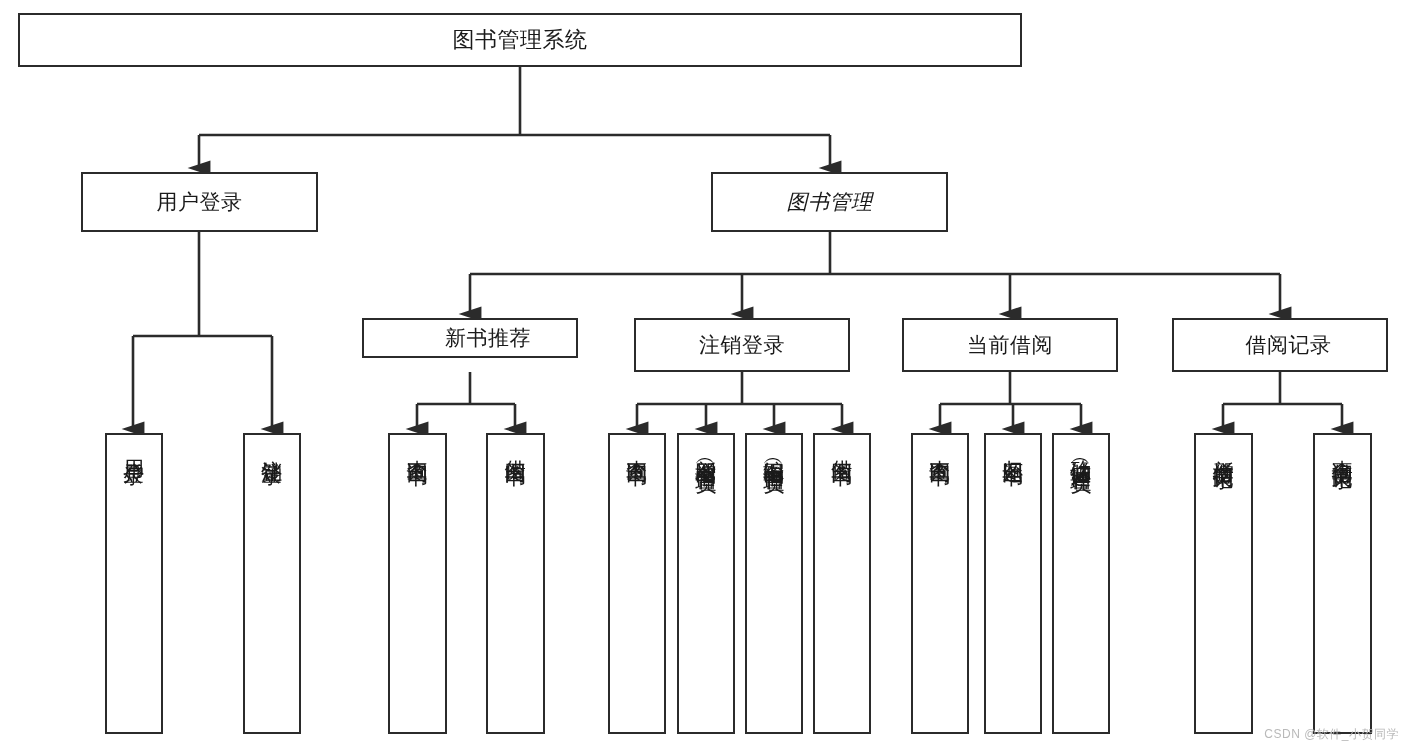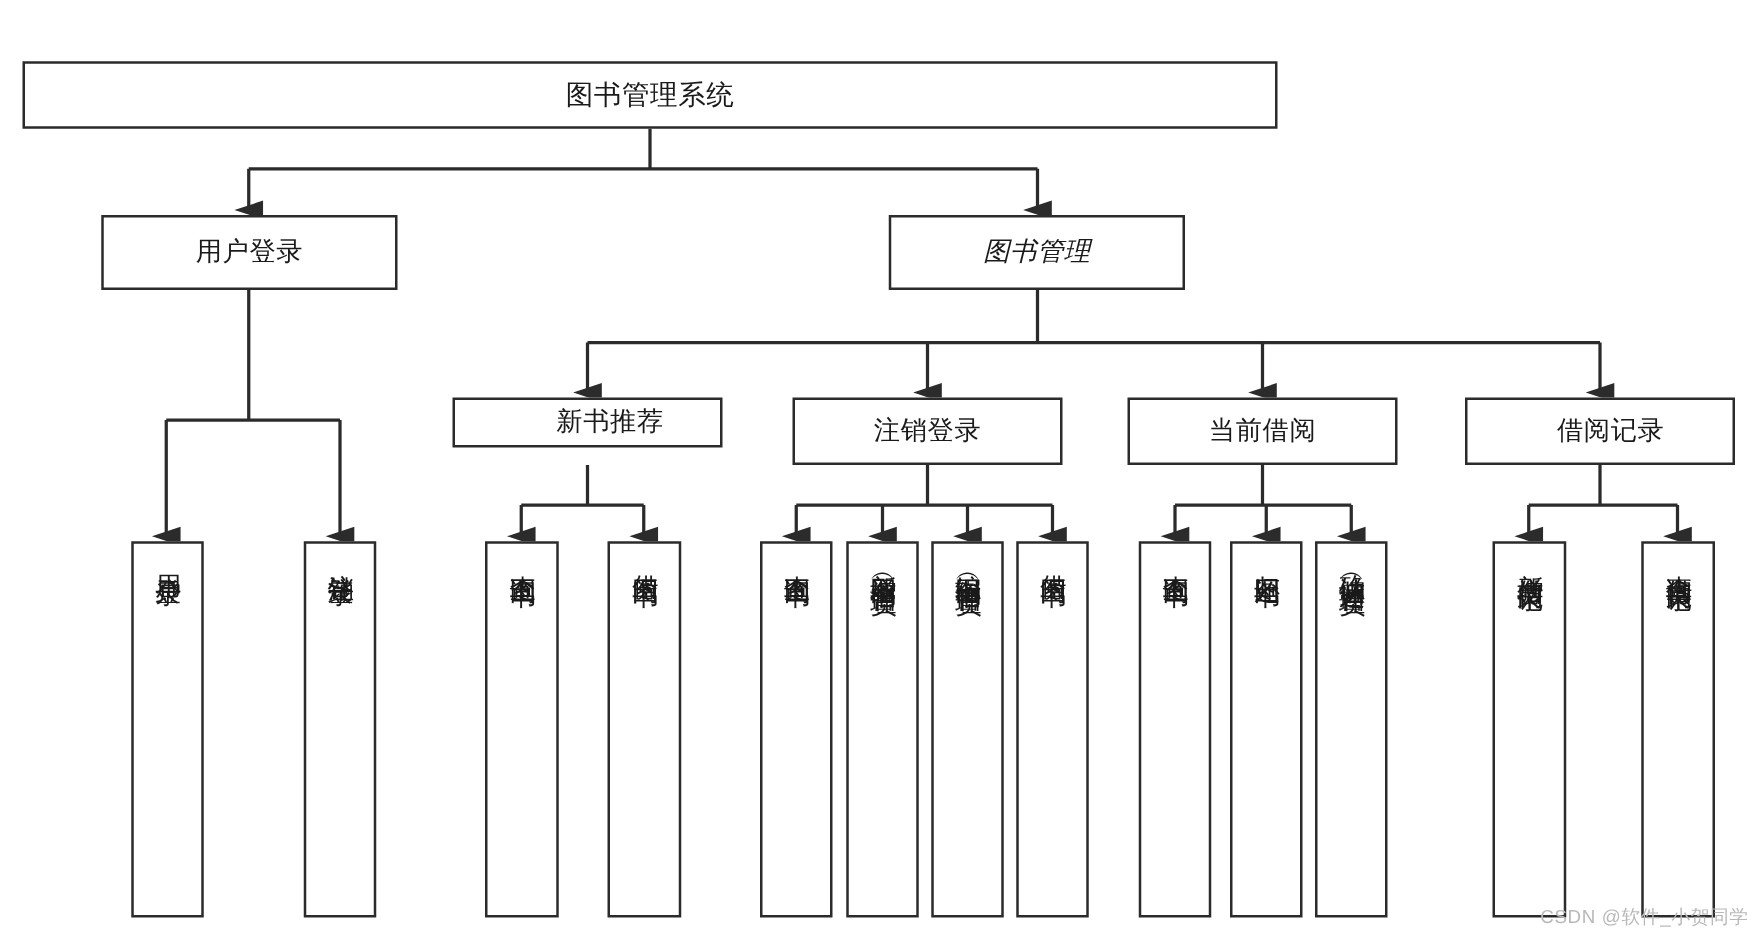--- a/index.html
+++ b/index.html
@@ -58,21 +58,21 @@
     text-orientation: upright;
     font-size: 21px;
     line-height: 1.02;
     letter-spacing: 2px;
   }
   .node.root .label { font-size: 22px; }
   .watermark {
     position: absolute;
     right: 6px;
     bottom: 4px;
-    font-size: 15px;
+    font-size: 12px;
     color: #b9b9b9;
     letter-spacing: 0.5px;
     z-index: 5;
     white-space: nowrap;
   }
 </style>
 </head>
 <body>
 
 <div id="diagram-root">
@@ -123,21 +123,21 @@
       <path d="M1013,404 L1013,429" marker-end="url(#arrowhead)"></path>
       <path d="M1081,404 L1081,429" marker-end="url(#arrowhead)"></path>
 
       <path d="M1280,372 L1280,404"></path>
       <path d="M1223,404 L1342,404"></path>
       <path d="M1223,404 L1223,429" marker-end="url(#arrowhead)"></path>
       <path d="M1342,404 L1342,429" marker-end="url(#arrowhead)"></path>
     </g>
   </svg>
 
-  <div class="node root horizontal" style="left:18px; top:13px; width:1004px; height:54px;margin-top:36px;">
+  <div class="node root horizontal" style="left:18px; top:13px; width:1004px; height:54px;">
     <span class="label">图书管理系统</span>
   </div>
 
   <div class="node horizontal" style="left:81px; top:172px; width:237px; height:60px;">
     <span class="label">用户登录</span>
   </div>
   <div class="node horizontal" style="left:711px; top:172px; width:237px; height:60px;font-style:italic;">
     <span class="label">图书管理</span>
   </div>
 

